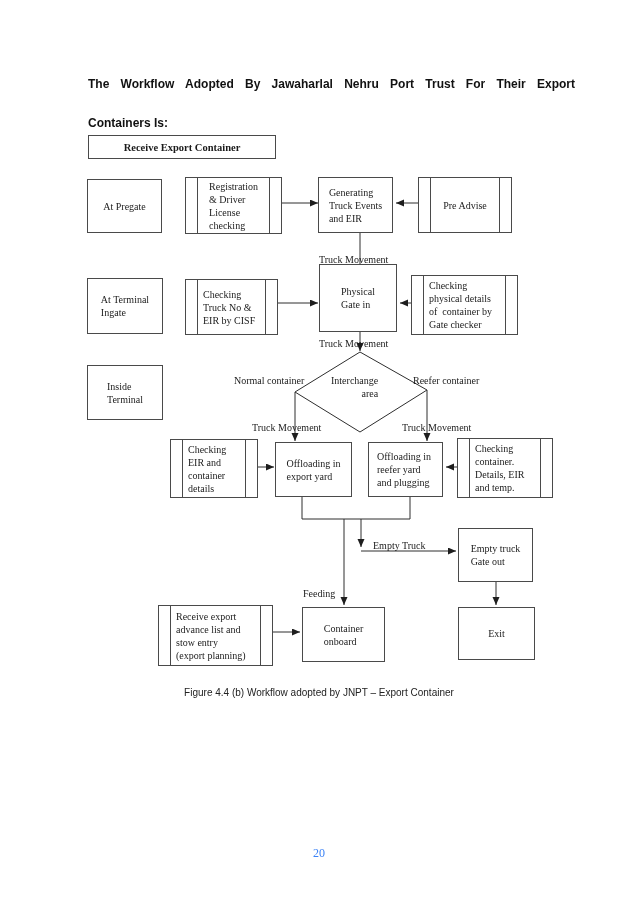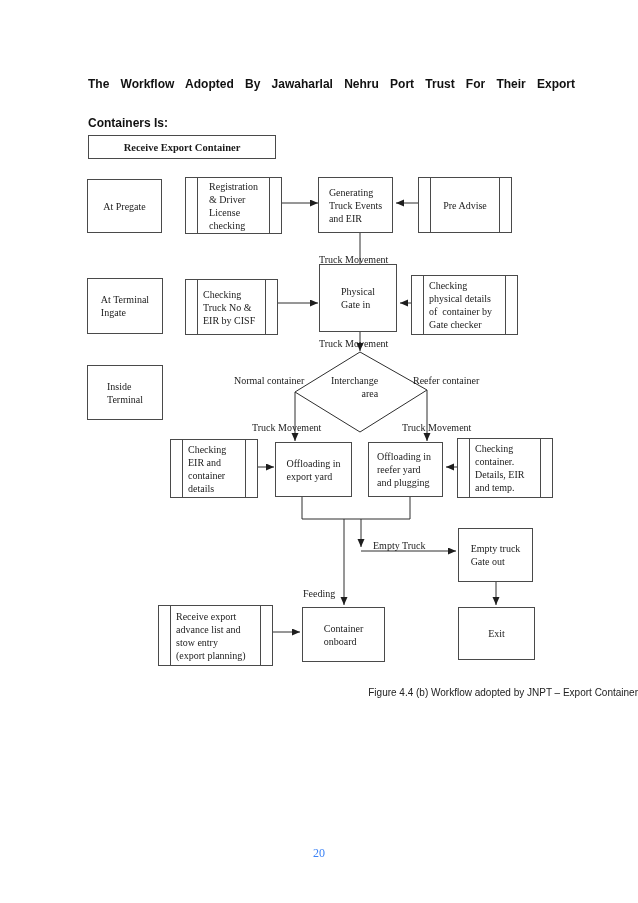--- a/index.html
+++ b/index.html
@@ -33,21 +33,21 @@
   .flabel{
     position:absolute;font-size:10px;line-height:11px;color:#1b1b1b;white-space:nowrap;text-align:center;
   }
   svg.connectors{position:absolute;left:0;top:0;z-index:0;}
   .node,.flabel{z-index:1;}
   .interchange-label{
     position:absolute;left:331px;top:374px;font-size:10px;line-height:13px;
     white-space:pre-wrap;text-align:right;z-index:1;
   }
   .caption{
-    position:absolute;left:0;top:687px;width:638px;text-align:right;
+    position:absolute;left:0;top:687px;width:638px;text-align:center;
     font-family:"Liberation Sans", sans-serif;font-size:10px;color:#222;
   }
   .pagenum{
     position:absolute;left:0;top:846px;width:638px;text-align:center;
     font-size:12px;color:#3b82f6;
   }
 </style>
 </head>
 <body>
 

